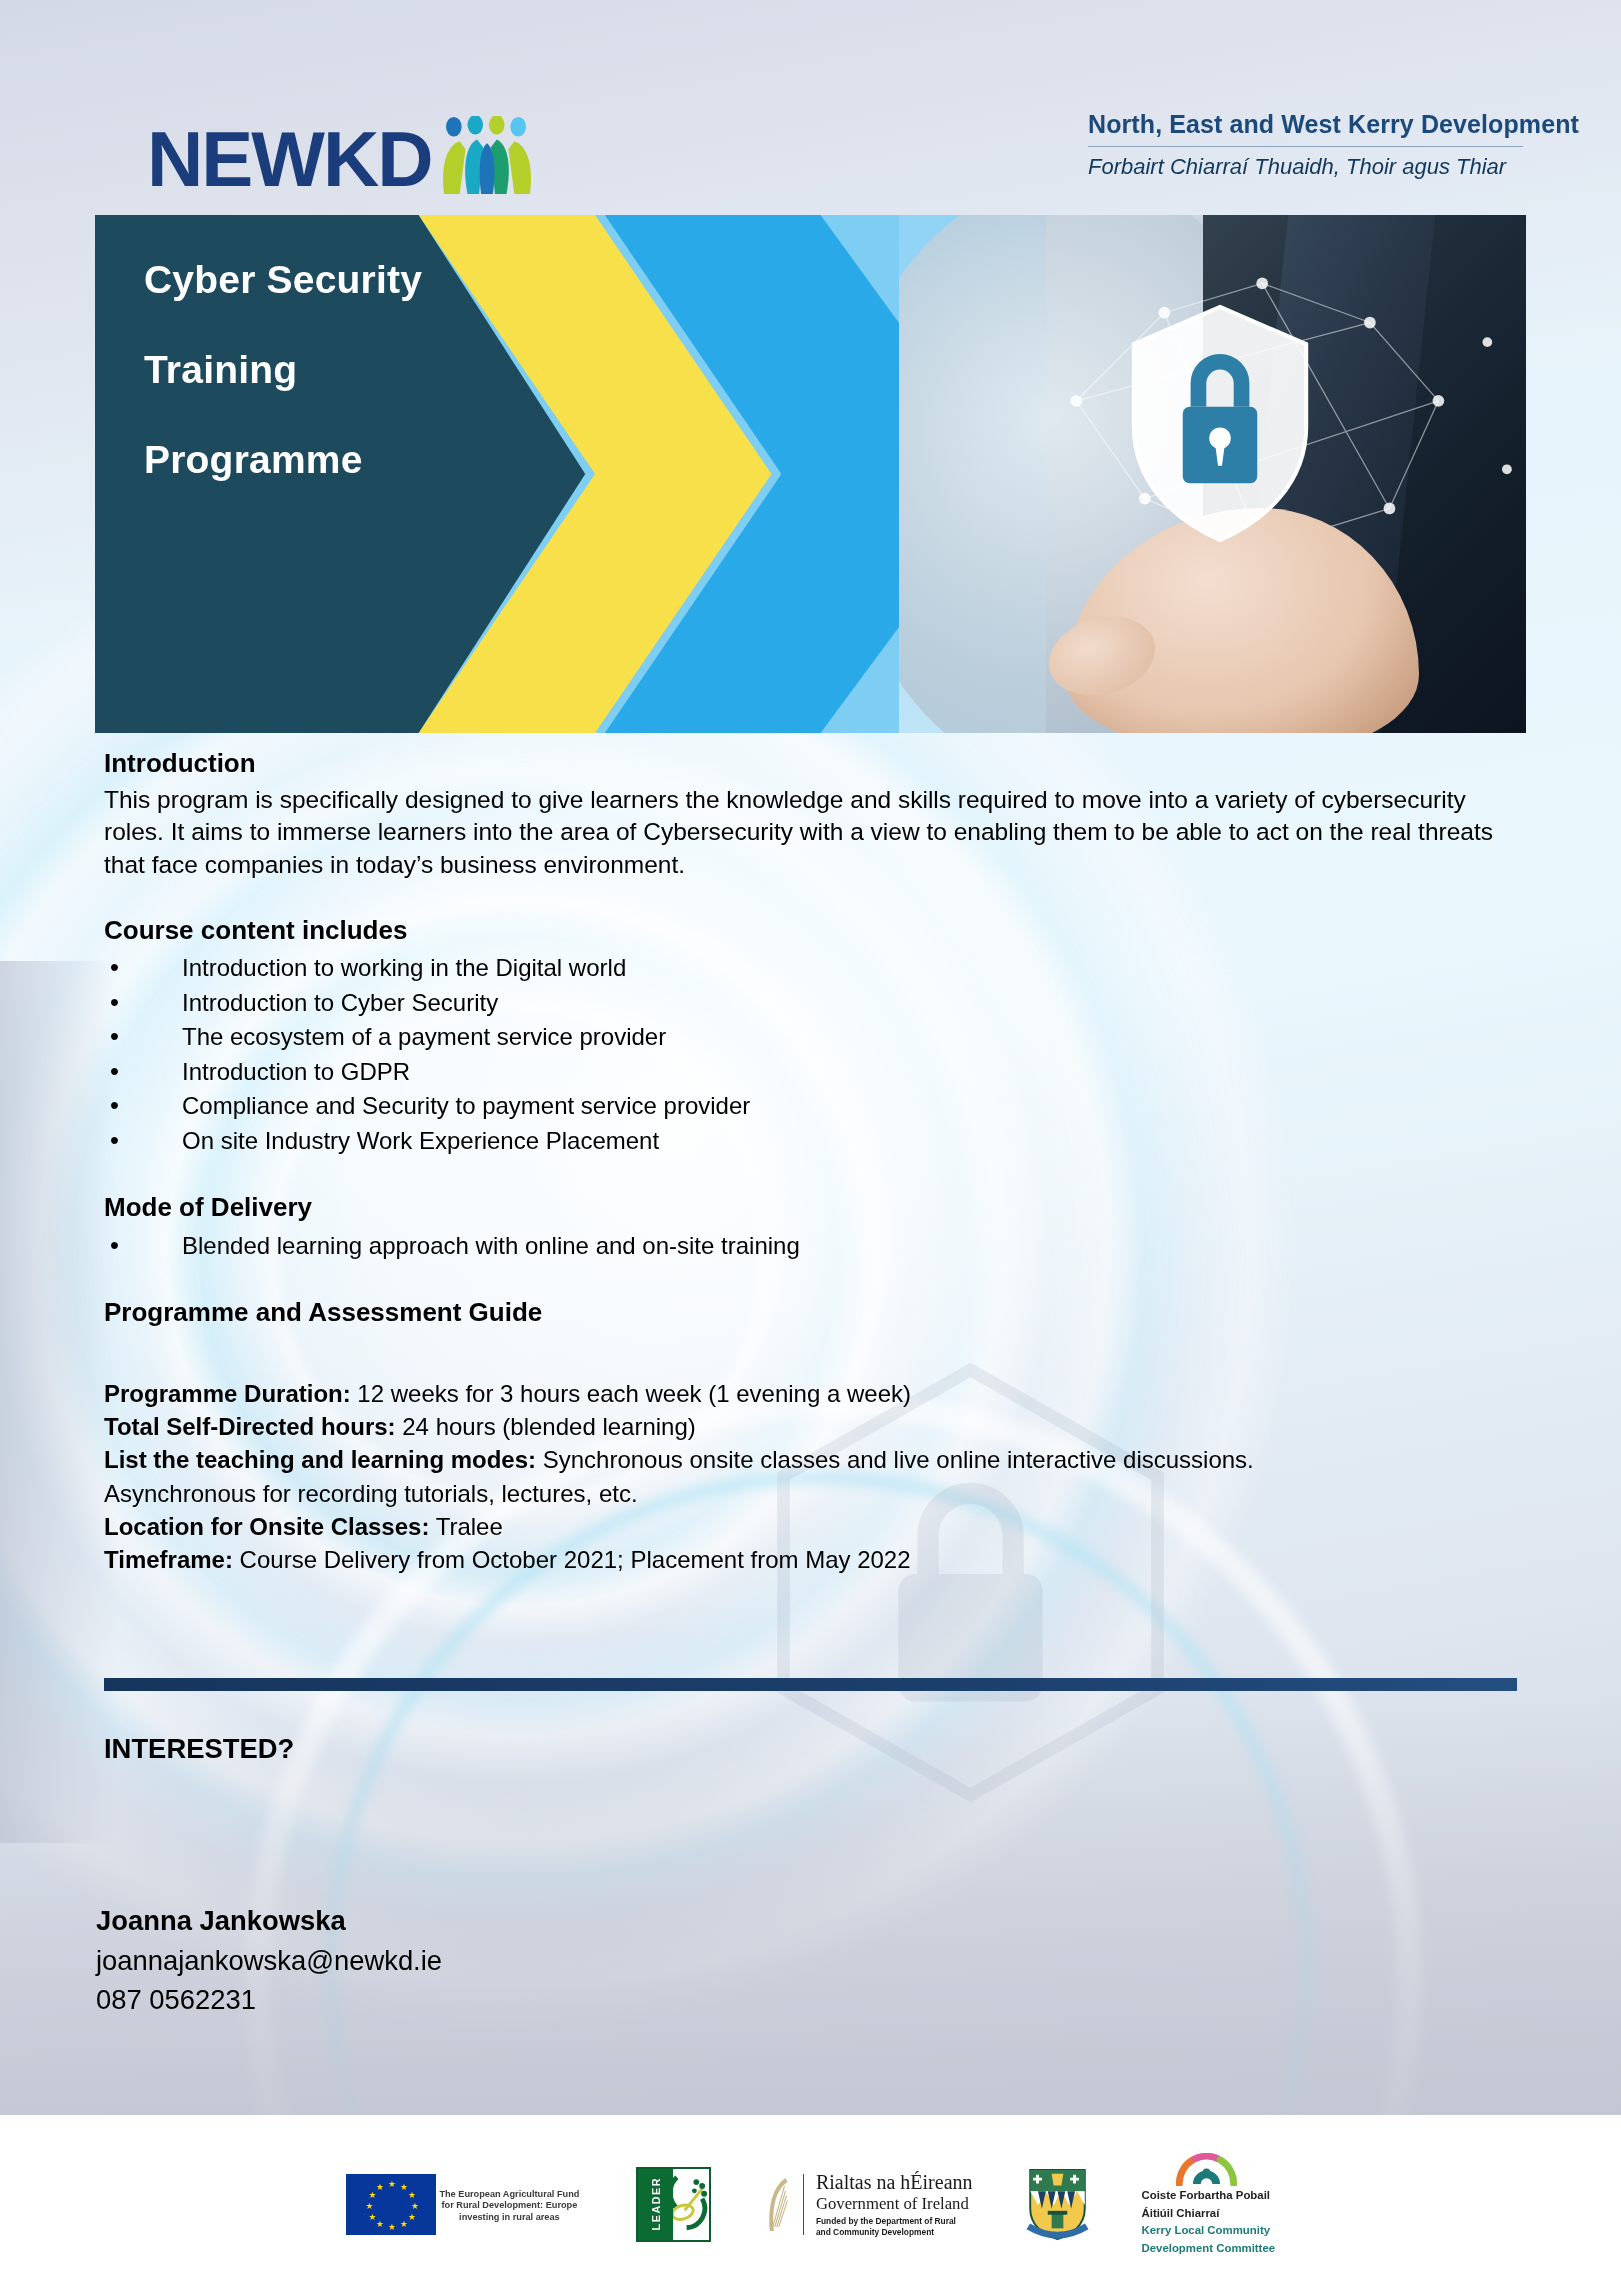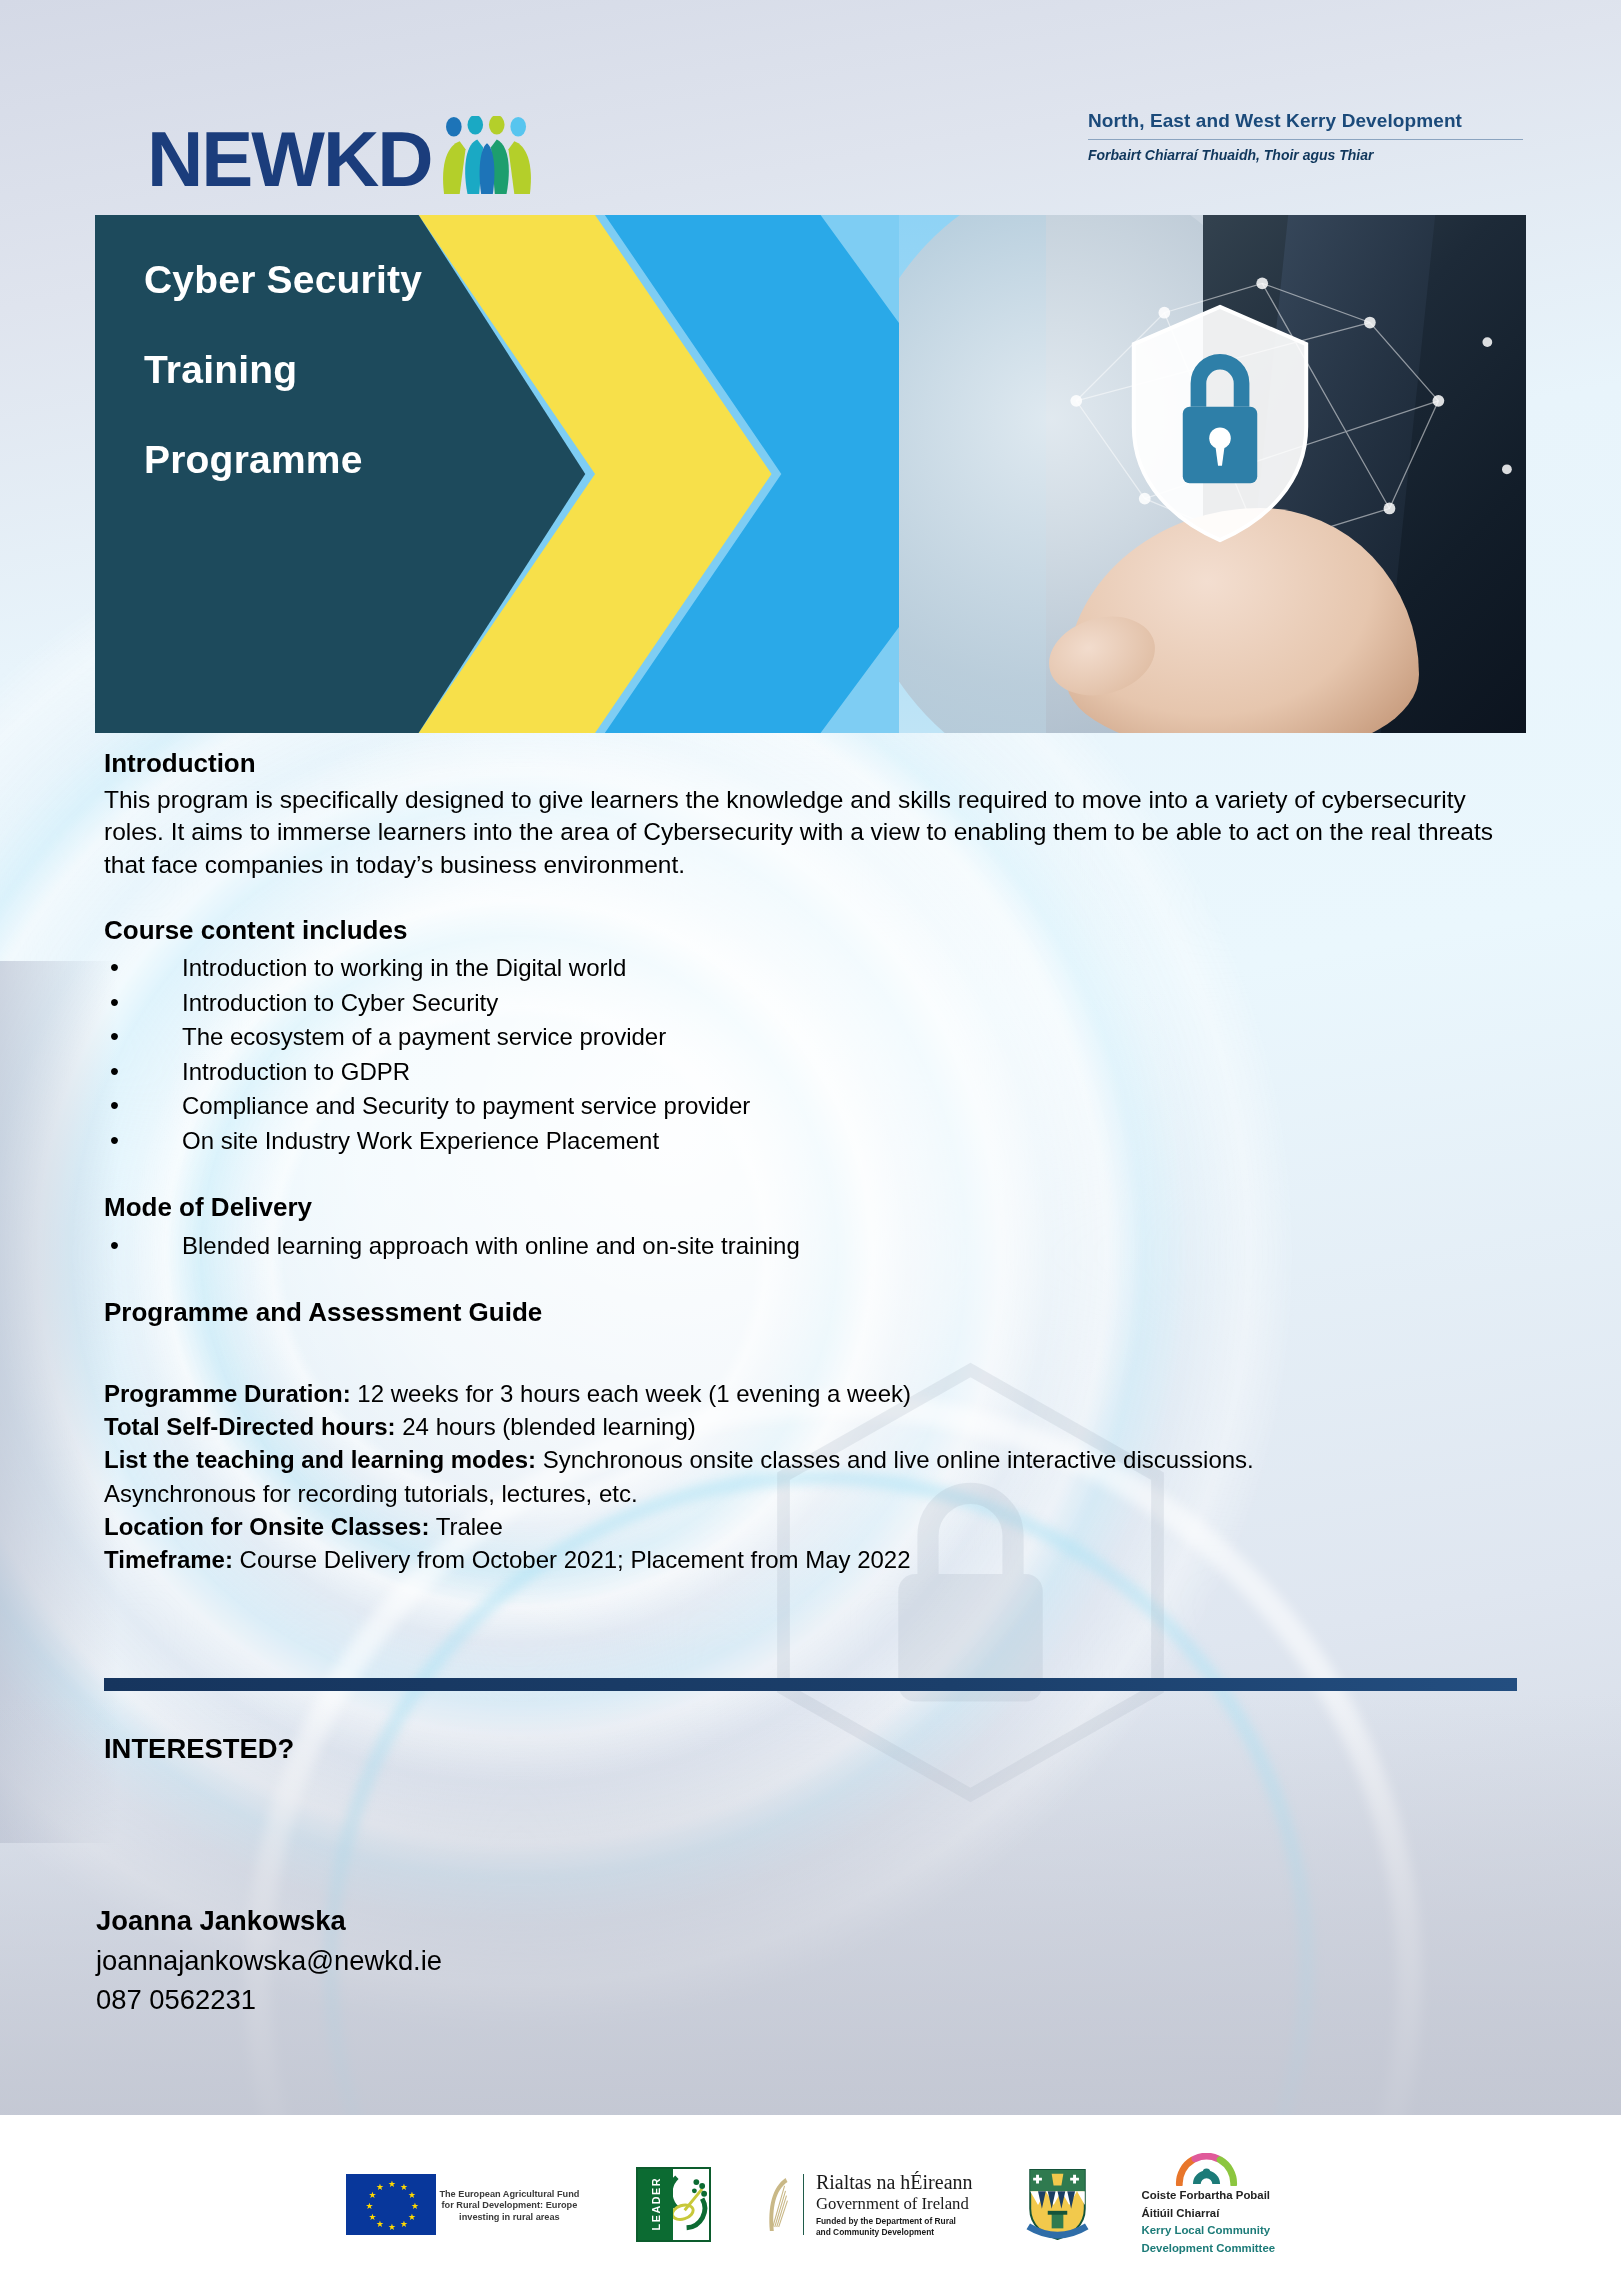--- a/index.html
+++ b/index.html
@@ -47,23 +47,23 @@
       background:linear-gradient(90deg,rgba(168,176,196,.5),rgba(168,176,196,0));}
 
   
   .header{position:absolute;left:0;top:0;width:100%;height:212px;}
   .logo{position:absolute;left:147px;top:116px;display:flex;align-items:flex-end;}
   .logo-word{font-family:"Liberation Sans", sans-serif;font-weight:bold;font-size:78px;
       letter-spacing:-2px;color:#1b3d7c;line-height:.85;}
   .logo-people{margin-left:5.9px;margin-bottom:-3.9px;}
 
   .org{position:absolute;right:98px;top:110px;width:435px;text-align:left;}
-  .org-en{font-size:19px;font-weight:bold;color:#1b4a7a;letter-spacing:0.1px;white-space:nowrap;}
+  .org-en{font-size:25px;font-weight:bold;color:#1b4a7a;letter-spacing:0.1px;white-space:nowrap;}
   .org-rule{height:1px;background:#8ba4c0;margin:6.9px 0 6.9px 0;}
-  .org-ga{font-size:14px;font-weight:bold;font-style:italic;color:#10375c;white-space:nowrap;}
+  .org-ga{font-size:22px;font-weight:normal;font-style:italic;color:#10375c;white-space:nowrap;}
 
   
   .banner{position:absolute;left:95px;top:215px;width:1431px;height:518px;overflow:hidden;
       background:#8b5cf6;}
   .banner-photo{position:absolute;right:0;top:0;width:627px;height:518px;overflow:hidden;
       background:linear-gradient(135deg,#d4dde6 0%,#c7d2dd 40%,#9fb0c2 70%,#6f8195 100%);}
   .photo-sky{position:absolute;left:0;top:0;width:147px;height:100%;
       background:linear-gradient(180deg,#8fd3f5,#bfe4f6);}
   .photo-orb{position:absolute;left:-59px;top:-39px;width:470px;height:608px;border-radius:50%;
       background:radial-gradient(circle at 45% 40%,rgba(226,234,240,.95),rgba(186,200,212,.8) 60%,rgba(160,178,194,.6));}

